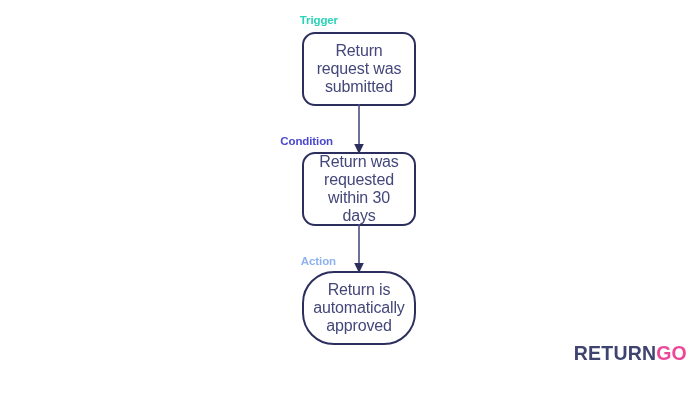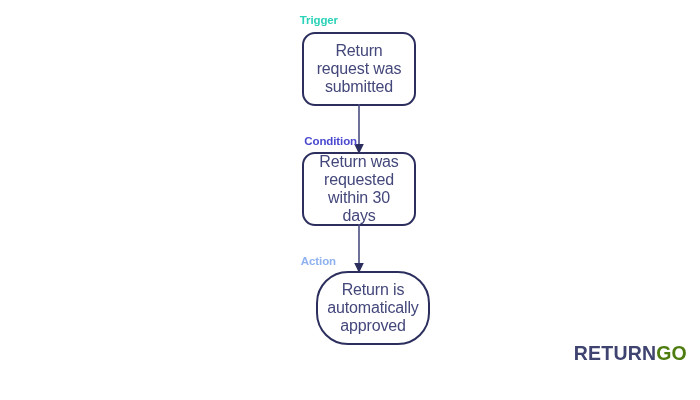--- a/index.html
+++ b/index.html
@@ -27,21 +27,21 @@
     position: absolute;
     font-size: 11.5px;
     font-weight: bold;
     letter-spacing: -0.1px;
     white-space: nowrap;
     text-align: right;
     line-height: 14px;
   }
 
   .label-trigger   { left: 244px; top: 13px;  width: 94px; color: #2ad2b8; }
-  .label-condition { left: 256px; top: 134px; width: 101px; color: #4a48cf; }
+  .label-condition { left: 232px; top: 134px; width: 101px; color: #4a48cf; }
   .label-action    { left: 244px; top: 254px; width: 92px; color: #8fb2ef; text-align: right; }
 
   
   .flow-box {
     position: absolute;
     box-sizing: border-box;
     border: 2.5px solid #2c2f5e;
     border-radius: 13px;
     background: #ffffff;
     display: flex;
@@ -51,21 +51,21 @@
     color: #43477a;
     font-size: 16px;
     line-height: 18px;
     letter-spacing: -0.15px;
     padding: 4px 8px;
   }
   .box-text { display: block; }
 
   .box-trigger   { left: 302px; top: 32px;  width: 114px; height: 74px; }
   .box-condition { left: 302px; top: 152px; width: 114px; height: 74px; justify-content: flex-end; }
-  .box-action    { left: 316px; top: 271px; width: 114px; height: 74px; border-radius: 32px; }
+  .box-action    { left: 302px; top: 271px; width: 114px; height: 74px; border-radius: 32px; }
 
   
   .connector {
     position: absolute;
     left: 345px;
     width: 28px;
   }
   .connector svg { display: block; }
 
   .connector-1 { top: 104px; height: 52px; }
@@ -76,21 +76,21 @@
     position: absolute;
     right: 13px;
     bottom: 14px;
     font-size: 19.5px;
     font-weight: bold;
     letter-spacing: 0.2px;
     white-space: nowrap;
     line-height: 22px;
   }
   .logo-return { color: #3f4370; }
-  .logo-go     { color: #4d7c0f; }
+  .logo-go     { color: #ec4899; }
 </style>
 </head>
 <body>
 
 <div id="canvas">
 
   <div class="step-label label-trigger">Trigger</div>
 
   <div class="flow-box box-trigger">
     <span class="box-text">Return request was submitted</span>

